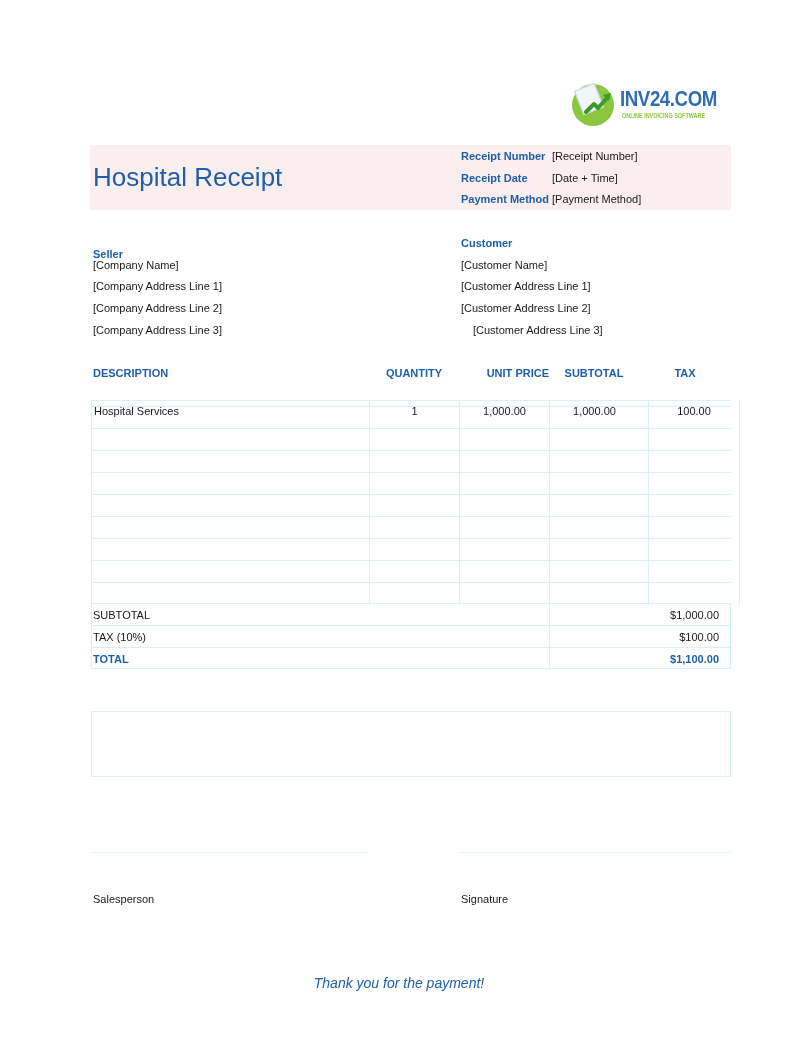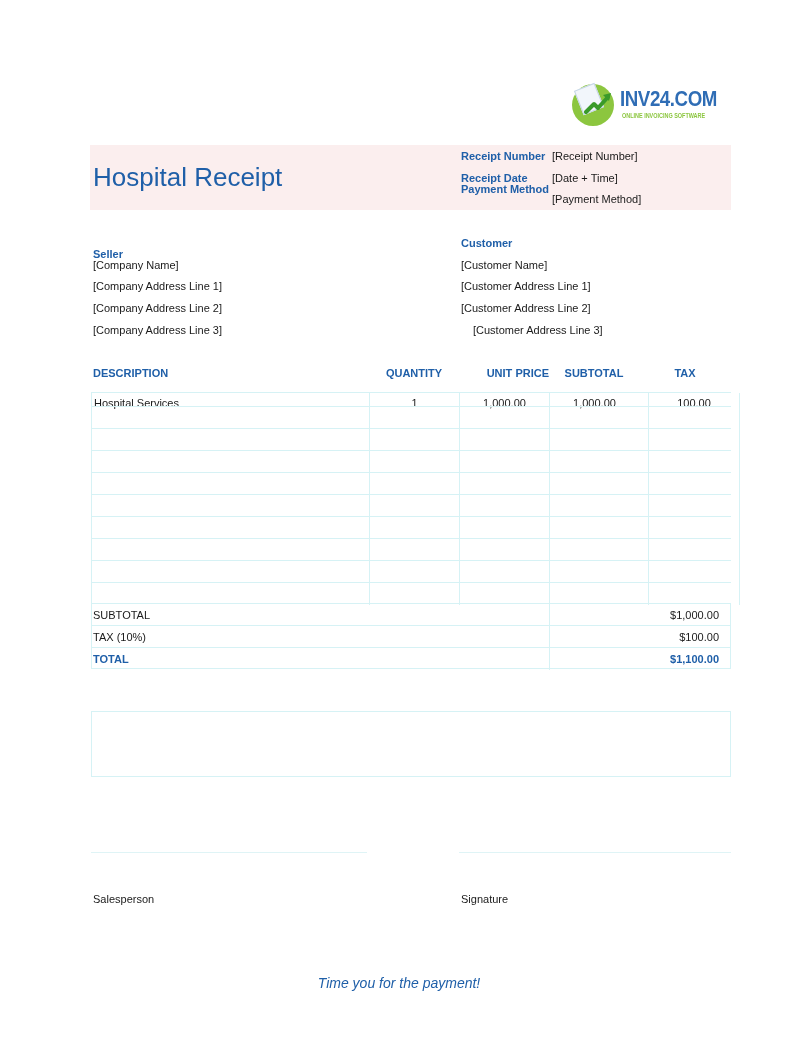--- a/index.html
+++ b/index.html
@@ -65,21 +65,21 @@
   <div class="logo-sub">ONLINE INVOICING SOFTWARE</div>
 </div>
 
 <div class="abs header-band"></div>
 <div class="abs title">Hospital Receipt</div>
 
 <div class="abs meta-label" style="top:150px">Receipt Number</div>
 <div class="abs meta-value" style="top:150px">[Receipt Number]</div>
 <div class="abs meta-label" style="top:172px">Receipt Date</div>
 <div class="abs meta-value" style="top:172px">[Date + Time]</div>
-<div class="abs meta-label" style="top:183px">Payment Method</div>
+<div class="abs meta-label" style="top:193px">Payment Method</div>
 <div class="abs meta-value" style="top:193px">[Payment Method]</div>
 
 <div class="abs party-head" style="left:93px;top:248px">Seller</div>
 <div class="abs party-line" style="left:93px;top:259px">[Company Name]</div>
 <div class="abs party-line" style="left:93px;top:280px">[Company Address Line 1]</div>
 <div class="abs party-line" style="left:93px;top:302px">[Company Address Line 2]</div>
 <div class="abs party-line" style="left:93px;top:324px">[Company Address Line 3]</div>
 
 <div class="abs party-head" style="left:461px;top:237px">Customer</div>
 <div class="abs party-line" style="left:461px;top:259px">[Customer Name]</div>
@@ -87,21 +87,21 @@
 <div class="abs party-line" style="left:461px;top:302px">[Customer Address Line 2]</div>
 <div class="abs party-line" style="left:473px;top:324px">[Customer Address Line 3]</div>
 
 <div class="abs th" style="left:93px">DESCRIPTION</div>
 <div class="abs th" style="left:369px;width:90px;text-align:center">QUANTITY</div>
 <div class="abs th" style="left:459px;width:90px;text-align:right">UNIT PRICE</div>
 <div class="abs th" style="left:549px;width:90px;text-align:center">SUBTOTAL</div>
 <div class="abs th" style="left:639px;width:92px;text-align:center">TAX</div>
 
 <div class="abs grid">
-  <div class="row" style="top:8px">
+  <div class="row" style="top:16px">
     <div class="cell c0">Hospital Services</div>
     <div class="cell c1">1</div>
     <div class="cell c2">1,000.00</div>
     <div class="cell c3">1,000.00</div>
     <div class="cell c4">100.00</div>
   </div>
   <div class="row" style="top:22px">
     <div class="cell c0"></div>
     <div class="cell c1"></div>
     <div class="cell c2"></div>
@@ -184,13 +184,13 @@
 </div>
 
 <div class="abs notes-label">NOTES</div>
 <div class="abs notes-box"></div>
 
 <div class="abs sig-line" style="left:91px;top:852px;width:276px"></div>
 <div class="abs sig-label" style="left:93px;top:857px">Salesperson</div>
 <div class="abs sig-line" style="left:459px;top:852px;width:272px"></div>
 <div class="abs sig-label" style="left:461px;top:857px">Signature</div>
 
-<div class="abs thanks">Time you for the payment!</div>
+<div class="abs thanks">Thank you for the payment!</div>
 
 </body></html>

